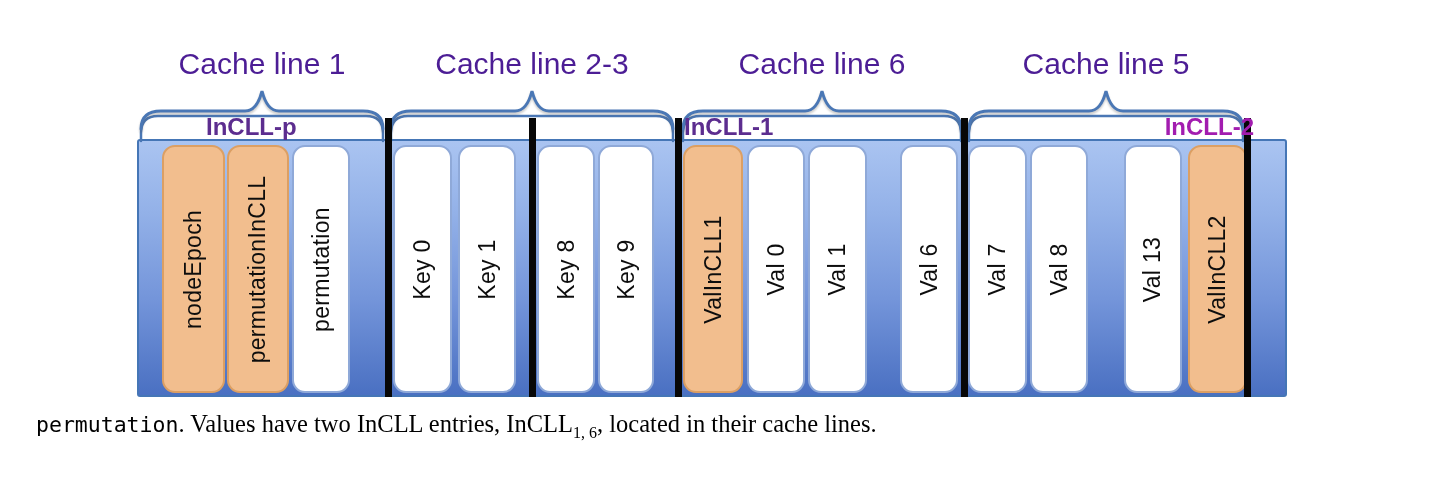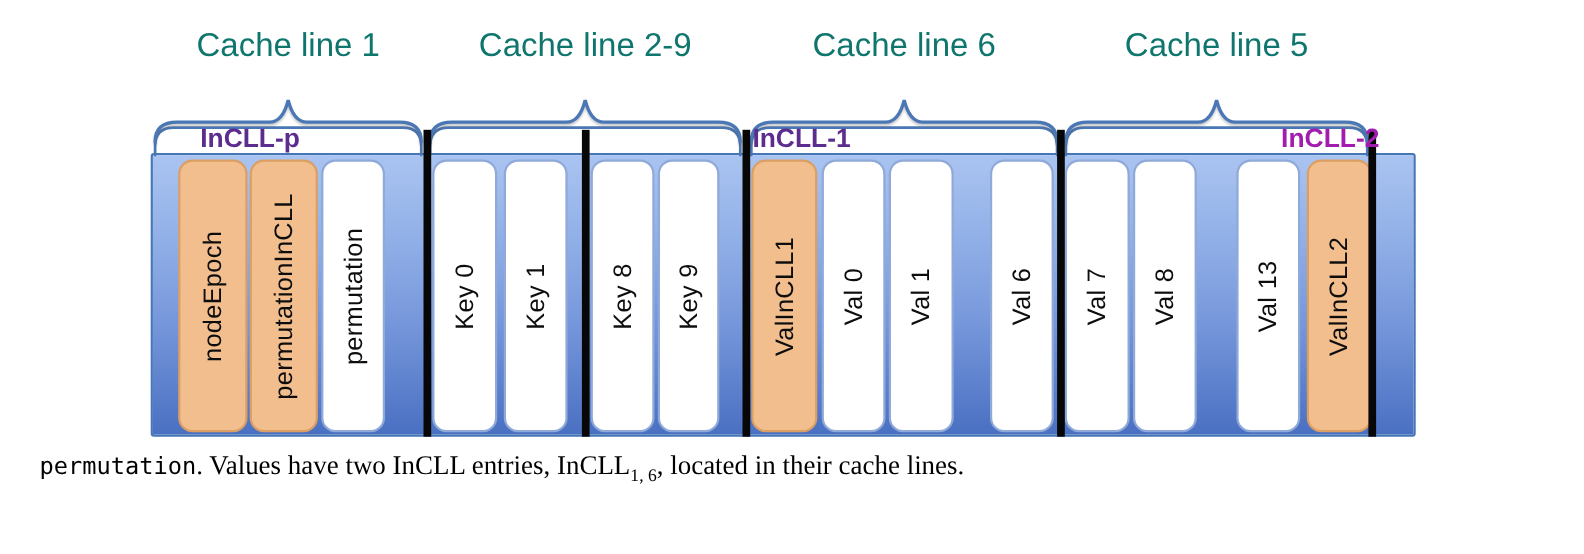--- a/index.html
+++ b/index.html
@@ -1,19 +1,19 @@
 <!DOCTYPE html>
 <html><head>
 <meta charset="utf-8">
 <style>
   html,body{margin:0;padding:0;background:#fff;}
   .figure{position:relative;width:1440px;height:504px;background:#ffffff;overflow:hidden;
           font-family:"Liberation Sans",sans-serif;}
-  .cache-label{position:absolute;top:25px;transform:translateX(-50%);
-               font-size:30px;font-weight:500;color:#0f766e;white-space:nowrap;}
+  .cache-label{position:absolute;top:47px;transform:translateX(-50%);
+               font-size:30px;font-weight:500;color:#4c1d95;white-space:nowrap;}
   .bar{position:absolute;left:137px;top:139px;width:1146px;height:254px;
        border:2px solid #4576b6;border-radius:3px;
        background:linear-gradient(180deg,#aac4f1 0%,#93b1e8 28%,#7495da 62%,#4a70c2 100%);}
   .cell{position:absolute;top:4px;height:244px;border-radius:13px;border-width:2px;border-style:solid;
         display:flex;align-items:center;justify-content:center;}
   .cell.plain{background:#ffffff;border-color:#8fa9d8;}
   .cell.incll{background:#f2be8e;border-color:#dc9f63;}
   .cell-label{transform:rotate(-90deg);white-space:nowrap;font-size:23px;font-weight:500;
               color:#0d0d0d;letter-spacing:.3px;}
   .overlay{position:absolute;left:0;top:0;width:1440px;height:504px;pointer-events:none;z-index:5;}
@@ -29,21 +29,21 @@
   .caption .bold{font-weight:bold;}
   .caption .mono{font-family:"DejaVu Sans Mono",monospace;font-size:21.5px;}
   .caption .sub{font-size:16px;vertical-align:-6px;}
 </style>
 </head>
 <body>
 
 <div class="figure">
   <div id="cache-labels">
       <span class="cache-label" style="left: 262px;">Cache line 1</span>
-      <span class="cache-label" style="left: 532px;">Cache line 2-9</span>
+      <span class="cache-label" style="left: 532px;">Cache line 2-3</span>
       <span class="cache-label" style="left: 822px;">Cache line 6</span>
       <span class="cache-label" style="left: 1106px;">Cache line 5</span>
     </div>
   <div class="bar" id="bar">
       <div class="cell incll" style="left: 23px; width: 59px;">
         <span class="cell-label">nodeEpoch</span>
       </div>
       <div class="cell incll" style="left: 88px; width: 58px;">
         <span class="cell-label">permutationInCLL</span>
       </div>
@@ -96,20 +96,20 @@
       <path d="M 683 129 Q 683 111 703 111 L 805 111 Q 817 111 822 91 Q 827 111 839 111 L 941 111 Q 961 111 961 129" class="brace-path" stroke="#4a77b5"></path>
       <path d="M 969 141 L 969 133 Q 969 116 986 116 L 1226 116 Q 1243 116 1243 133 L 1243 141" class="bracket-path" stroke="#4a77b5"></path>
       <path d="M 969 129 Q 969 111 989 111 L 1089 111 Q 1101 111 1106 91 Q 1111 111 1123 111 L 1223 111 Q 1243 111 1243 129" class="brace-path" stroke="#4a77b5"></path>
       <rect x="385" y="118" width="7" height="279" fill="#070707"></rect>
       <rect x="529" y="118" width="7" height="279" fill="#070707"></rect>
       <rect x="675" y="118" width="7" height="279" fill="#070707"></rect>
       <rect x="961" y="118" width="7" height="279" fill="#070707"></rect>
       <rect x="1244" y="118" width="7" height="279" fill="#070707"></rect>
     </svg>
   <div id="incll-labels">
-      <div class="incll-label" style="color: rgb(92, 45, 143); left: 182px;"><span class="pre">InCLL-</span><span class="suf">p</span></div>
+      <div class="incll-label" style="color: rgb(92, 45, 143); left: 206px;"><span class="pre">InCLL-</span><span class="suf">p</span></div>
       <div class="incll-label" style="color: rgb(92, 45, 143); left: 684px;"><span class="pre">InCLL-</span><span class="suf">1</span></div>
       <div class="incll-label" style="color: #a21caf; right: 186px; text-align: right;"><span class="pre">InCLL-</span><span class="suf">2</span></div>
     </div>
   <div class="caption" id="caption">
     <div class="line2" id="cap-line2"><span class="mono">permutation</span><span>. Values have two InCLL entries, InCLL</span><span class="sub">1, 6</span><span>, located in their cache lines.</span></div>
   </div>
 </div>
 
 </body></html>

